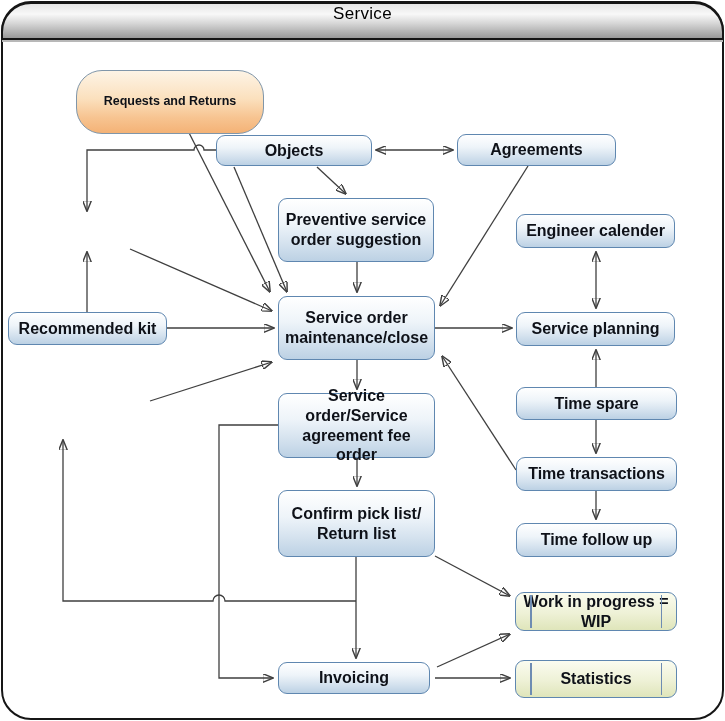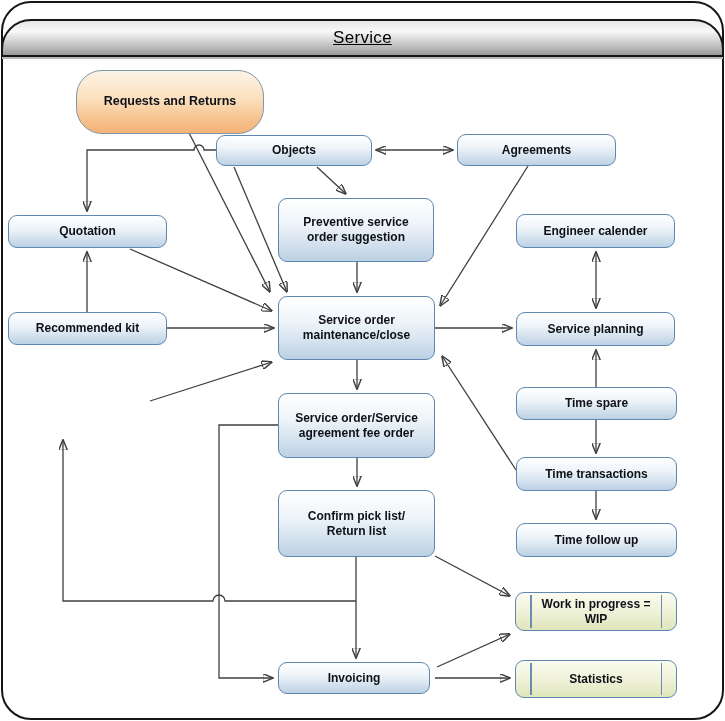--- a/index.html
+++ b/index.html
@@ -1,30 +1,30 @@
 <!DOCTYPE html>
 <html><head>
 <meta charset="utf-8">
 <style>
   html,body{margin:0;padding:0;background:#fff;}
   #stage{position:relative;width:725px;height:721px;background:#fff;
          font-family:"Liberation Sans","DejaVu Sans",sans-serif;overflow:hidden;}
   .panel{position:absolute;left:1px;top:1px;width:719px;height:715px;
          border:2px solid #161616;border-radius:30px;background:#fff;}
-  .header{position:absolute;left:1px;top:19px;width:719px;height:34px;
+  .header{position:absolute;left:1px;top:2px;width:719px;height:34px;
           border:2px solid #161616;border-radius:30px 30px 0 0;
           background:linear-gradient(180deg,#e6e6e6 0%,#f8f8f8 30%,#d9d9d9 55%,#9a9a9a 100%);
           box-shadow:0 3px 0 -1px #b8b8b8;
-          display:flex;align-items:center;justify-content:center;text-decoration:underline;}
+          display:flex;align-items:flex-start;justify-content:center;}
   .header .title{font-size:17px;color:#000;letter-spacing:0.3px;}
   svg.wires{position:absolute;left:0;top:0;pointer-events:none;}
   svg.wires path{fill:none;stroke:#3f3f3f;stroke-width:1.3;}
   .node{position:absolute;display:flex;align-items:center;justify-content:center;
         text-align:center;box-sizing:border-box;border:1.5px solid #5f87b0;border-radius:9px;}
-  .node .lbl{font-size:12px;font-weight:bold;color:#0e1118;line-height:1.22;
+  .node .lbl{font-size:16px;font-weight:bold;color:#0e1118;line-height:1.22;
              white-space:pre-line;padding:0 4px;}
   .blue{background:linear-gradient(180deg,#ffffff 0%,#eef4f9 40%,#d6e3ef 70%,#bcd1e4 100%);}
   .pill{border-radius:26px;border:1.5px solid #8096a9;
         background:linear-gradient(180deg,#fdf4e6 0%,#fbe0bd 45%,#f7c491 75%,#f4b276 100%);}
   .pill .lbl{font-size:12.5px;}
   .green{background:linear-gradient(180deg,#fbfcf0 0%,#eef1d6 55%,#dfe5ba 100%);}
   .bar{position:absolute;top:2px;bottom:2px;width:1.5px;background:#6e8cb2;}
   .bar.bl{left:14px;} .bar.br{right:14px;}
 </style>
 </head>
@@ -72,23 +72,20 @@
 
   <div class="node pill" style="left:76px;top:70px;width:188px;height:64px">
     <span class="lbl">Requests and Returns</span>
   </div>
   <div class="node blue" style="left:216px;top:135px;width:156px;height:31px">
     <span class="lbl">Objects</span>
   </div>
   <div class="node blue" style="left:457px;top:134px;width:159px;height:32px">
     <span class="lbl">Agreements</span>
   </div>
-  <div class="node blue" style="left:8px;top:215px;width:159px;height:33px">
-    <span class="lbl">Quotation</span>
-  </div>
   <div class="node blue" style="left:278px;top:198px;width:156px;height:64px">
     <span class="lbl">Preventive service
 order suggestion</span>
   </div>
   <div class="node blue" style="left:516px;top:214px;width:159px;height:34px">
     <span class="lbl">Engineer calender</span>
   </div>
   <div class="node blue" style="left:8px;top:312px;width:159px;height:33px">
     <span class="lbl">Recommended kit</span>
   </div>

